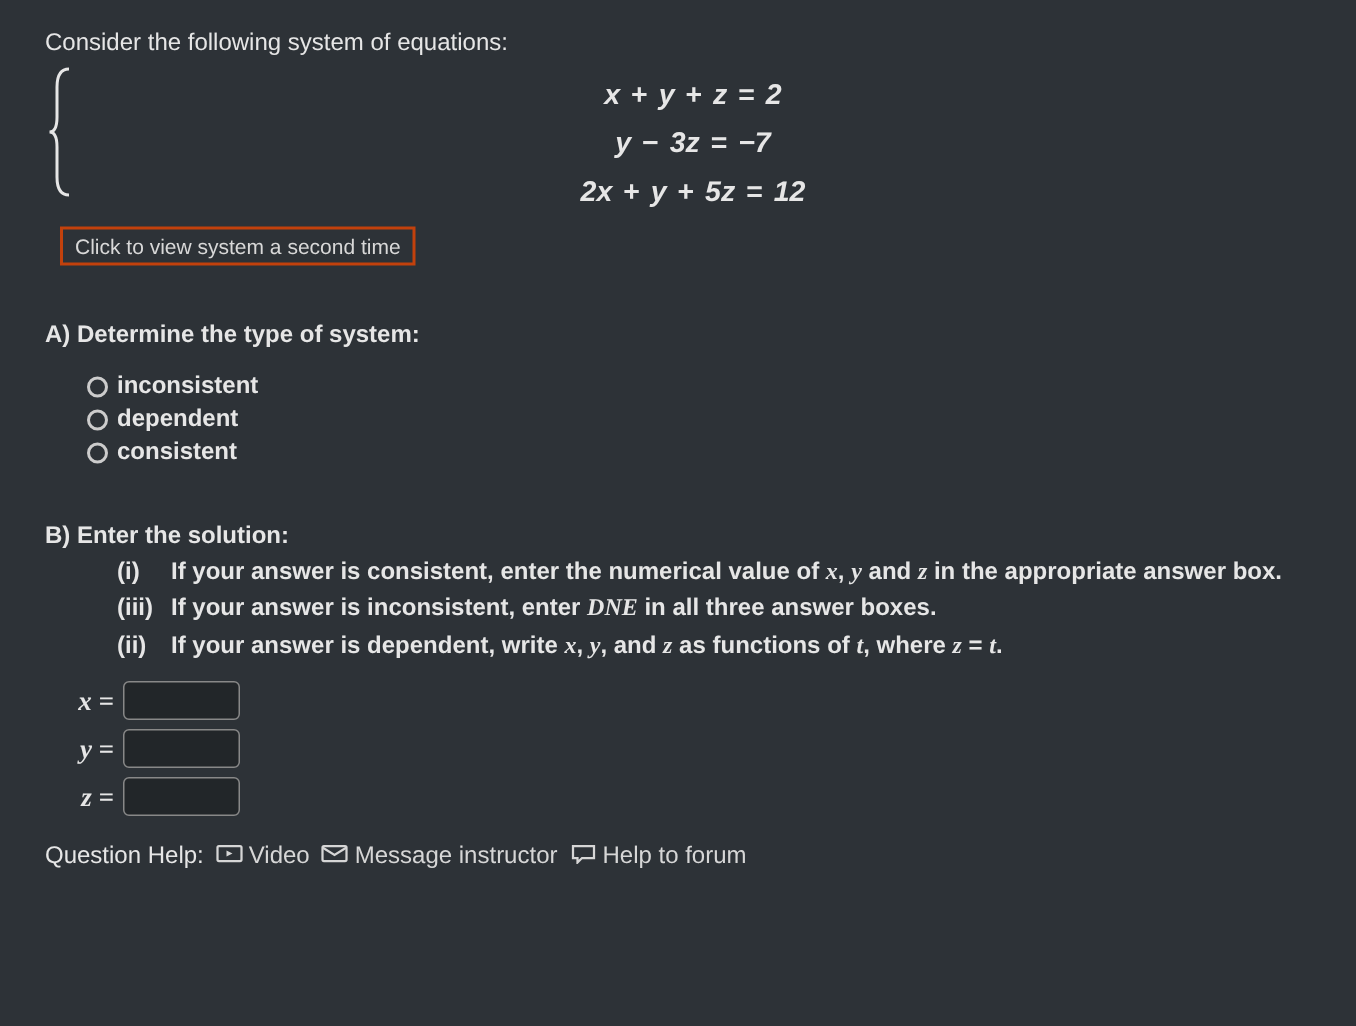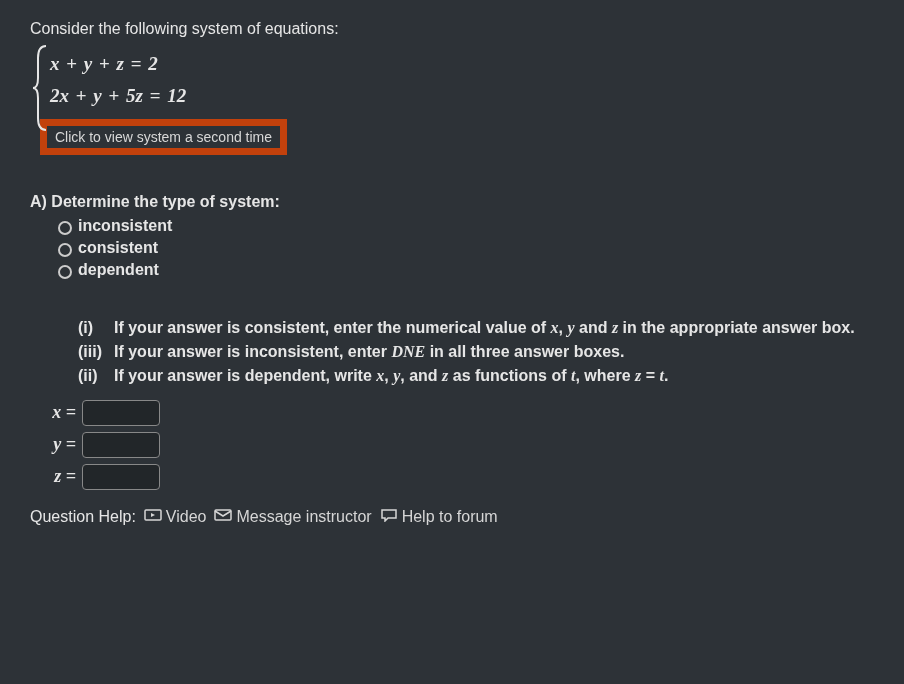--- a/index.html
+++ b/index.html
@@ -34,52 +34,53 @@
       left: 2px;
       top: -4px;
       height: 88px;
       width: 18px;
     }
     .brace svg {
       width: 100%;
       height: 100%;
     }
     .eq-line {
-      font-family: Liberation Serif, serif;
+      font-family: Liberation Sans, sans-serif;
       font-style: italic;
       font-size: 19px;
+      text-align: center;
     }
     .eq-line .op {
       font-style: normal;
       padding: 0 2px;
     }
     .view-btn {
-      border: 7px solid #c2410c;
+      border: 2px solid #c2410c;
       color: #d8d8d8;
       background: transparent;
       padding: 3px 8px;
       font-size: 14px;
       font-family: Arial, sans-serif;
       margin-left: 10px;
       cursor: pointer;
     }
     .section {
       margin-top: 38px;
     }
     .section-title {
       font-weight: bold;
       color: #e6e6e6;
-      margin-bottom: 6px;
+      margin-bottom: 16px;
     }
     .radio-group {
       padding-left: 28px;
     }
     .radio-row {
       display: flex;
-      align-items: flex-end;
+      align-items: center;
       margin-bottom: 4px;
       cursor: pointer;
     }
     .radio-circle {
       width: 14px;
       height: 14px;
       border: 2px solid #ccc;
       border-radius: 50%;
       margin-right: 6px;
       flex-shrink: 0;
@@ -180,44 +181,46 @@
 
 <div class="header-text">Consider the following system of equations:</div>
 
 <div class="equations">
   <div class="brace">
     <svg viewBox="0 0 18 88" preserveAspectRatio="none">
       <path d="M14 2 Q6 2 6 14 L6 34 Q6 44 1 44 Q6 44 6 54 L6 74 Q6 86 14 86" fill="none" stroke="#e6e6e6" stroke-width="2"></path>
     </svg>
   </div>
   <div class="eq-line">x <span class="op">+</span> y <span class="op">+</span> z <span class="op">=</span> 2</div>
+  <div class="eq-line">y <span class="op">−</span> 3z <span class="op">=</span> −7</div>
   <div class="eq-line">2x <span class="op">+</span> y <span class="op">+</span> 5z <span class="op">=</span> 12</div>
 </div>
 
 <button class="view-btn">Click to view system a second time</button>
 
 <div class="section">
   <div class="section-title">A) Determine the type of system:</div>
   <div class="radio-group">
     <div class="radio-row">
       <div class="radio-circle"></div>
       <span class="radio-label">inconsistent</span>
     </div>
     <div class="radio-row">
       <div class="radio-circle"></div>
-      <span class="radio-label">consistent</span>
+      <span class="radio-label">dependent</span>
     </div>
     <div class="radio-row">
       <div class="radio-circle"></div>
-      <span class="radio-label">dependent</span>
+      <span class="radio-label">consistent</span>
     </div>
   </div>
 </div>
 
 <div class="section">
+  <div class="part-b-title">B)   Enter the solution:</div>
   <div class="instructions">
     <div class="inst-row">
       <div class="inst-num">(i)</div>
       <div class="inst-text">If your answer is consistent, enter the numerical value of <span class="ital">x</span>, <span class="ital">y</span> and <span class="ital">z</span> in the appropriate answer box.</div>
     </div>
     <div class="inst-row">
       <div class="inst-num">(iii)</div>
       <div class="inst-text">If your answer is inconsistent, enter <span class="ital">DNE</span> in all three answer boxes.</div>
     </div>
     <div class="inst-row">

